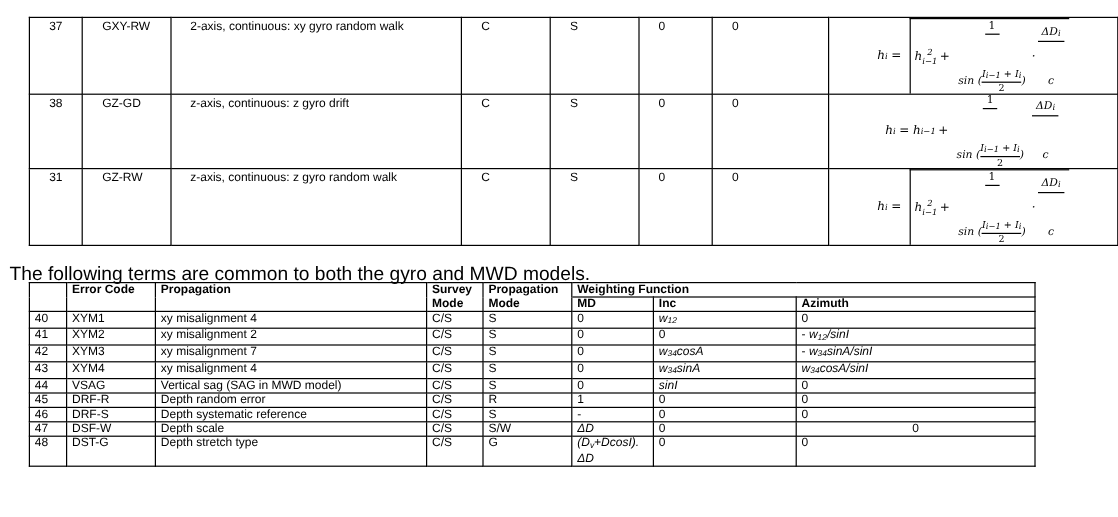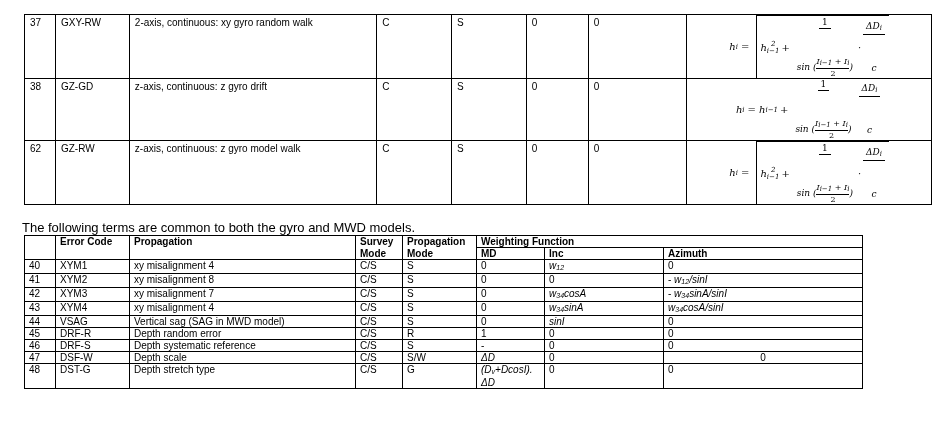--- a/index.html
+++ b/index.html
@@ -1,29 +1,29 @@
 <!DOCTYPE html>
 <html><head>
 <meta charset="utf-8">
 <style>
   html, body { margin:0; padding:0; background:#ffffff; }
   body { width:932px; height:431px; position:relative; overflow:hidden;
          font-family:"Liberation Sans", sans-serif; font-size:10px; color:#000; }
   .t1 { position:absolute; left:24px; top:14px; border-collapse:collapse; table-layout:fixed; }
-  .t1 td { border:1px solid #000; vertical-align:top; padding:2px 5px; font-size:10px; line-height:12px; }
+  .t1 td { border:1px solid #000; vertical-align:top; padding:2px 16px; font-size:10px; line-height:12px; }
   .t1 tr.r37 td { height:50px; }
   .t1 tr.r38 td { height:33px; }
   .t1 tr.r39 td { height:50px; }
   .t1 td.eq { padding:0; vertical-align:middle; text-align:center; position:relative; }
   .eqbox { display:inline-flex; align-items:center; font-family:"DejaVu Serif","Liberation Serif",serif; font-style:italic; font-size:10px; }
   .sqrt { display:inline-flex; align-items:center; border-top:1px solid #000; border-left:1px solid #000; padding:1px 2px 0 3px; margin-left:4px; position:relative; }
   .frac { display:inline-flex; flex-direction:column; align-items:center; margin:0 2px; font-size:9px; line-height:11px; }
   .frac .num { border-bottom:1px solid #000; padding:0 3px; }
   .frac .den { padding:0 3px;margin-top:28px; }
-  .caption { position:absolute; left:22px; top:220px; font-size:13px; }
+  .caption { position:absolute; left:8px; top:220px; font-size:16px; }
   .t2 { position:absolute; left:24px; top:235px; border-collapse:collapse; table-layout:fixed; }
   .t2 td { border:1px solid #000; padding:0 4px; font-size:10px; line-height:11px; vertical-align:top; height:11px; }
   .t2 .hd { font-weight:bold; }
   .it { font-style:italic; }
   .sub { font-size:7px; vertical-align:-1px; }
 </style>
 </head>
 <body>
 
 <table class="t1">
@@ -98,23 +98,23 @@
                 </span>)</span>
           </span>
           <span class="frac">
             <span class="num"><span>ΔD</span><sub class="sub">i</sub></span>
             <span class="den">c</span>
           </span>
         </span>
       </td>
     </tr>
     <tr class="r39">
-      <td>62</td>
+      <td>31</td>
       <td>GZ-RW</td>
-      <td>z-axis, continuous: z gyro model walk</td>
+      <td>z-axis, continuous: z gyro random walk</td>
       <td>C</td>
       <td>S</td>
       <td>0</td>
       <td>0</td>
       <td class="eq">
         <span class="eqbox">
           <span>h</span>
             <sub class="sub">i</sub>
           <span style="font-style:normal;margin:0 3px">=</span>
           <span class="sqrt">
@@ -179,21 +179,21 @@
       <td>xy misalignment 4</td>
       <td>C/S</td>
       <td>S</td>
       <td>0</td>
       <td class="it"><span>w</span><sub class="sub">12</sub></td>
       <td>0</td>
     </tr>
     <tr>
       <td>41</td>
       <td>XYM2</td>
-      <td>xy misalignment 8</td>
+      <td>xy misalignment 2</td>
       <td>C/S</td>
       <td>S</td>
       <td>0</td>
       <td>0</td>
       <td class="it"><span style="font-style:normal">- </span><span>w</span><sub class="sub">12</sub><span>/sinI</span></td>
     </tr>
     <tr>
       <td>42</td>
       <td>XYM3</td>
       <td>xy misalignment 7</td>

